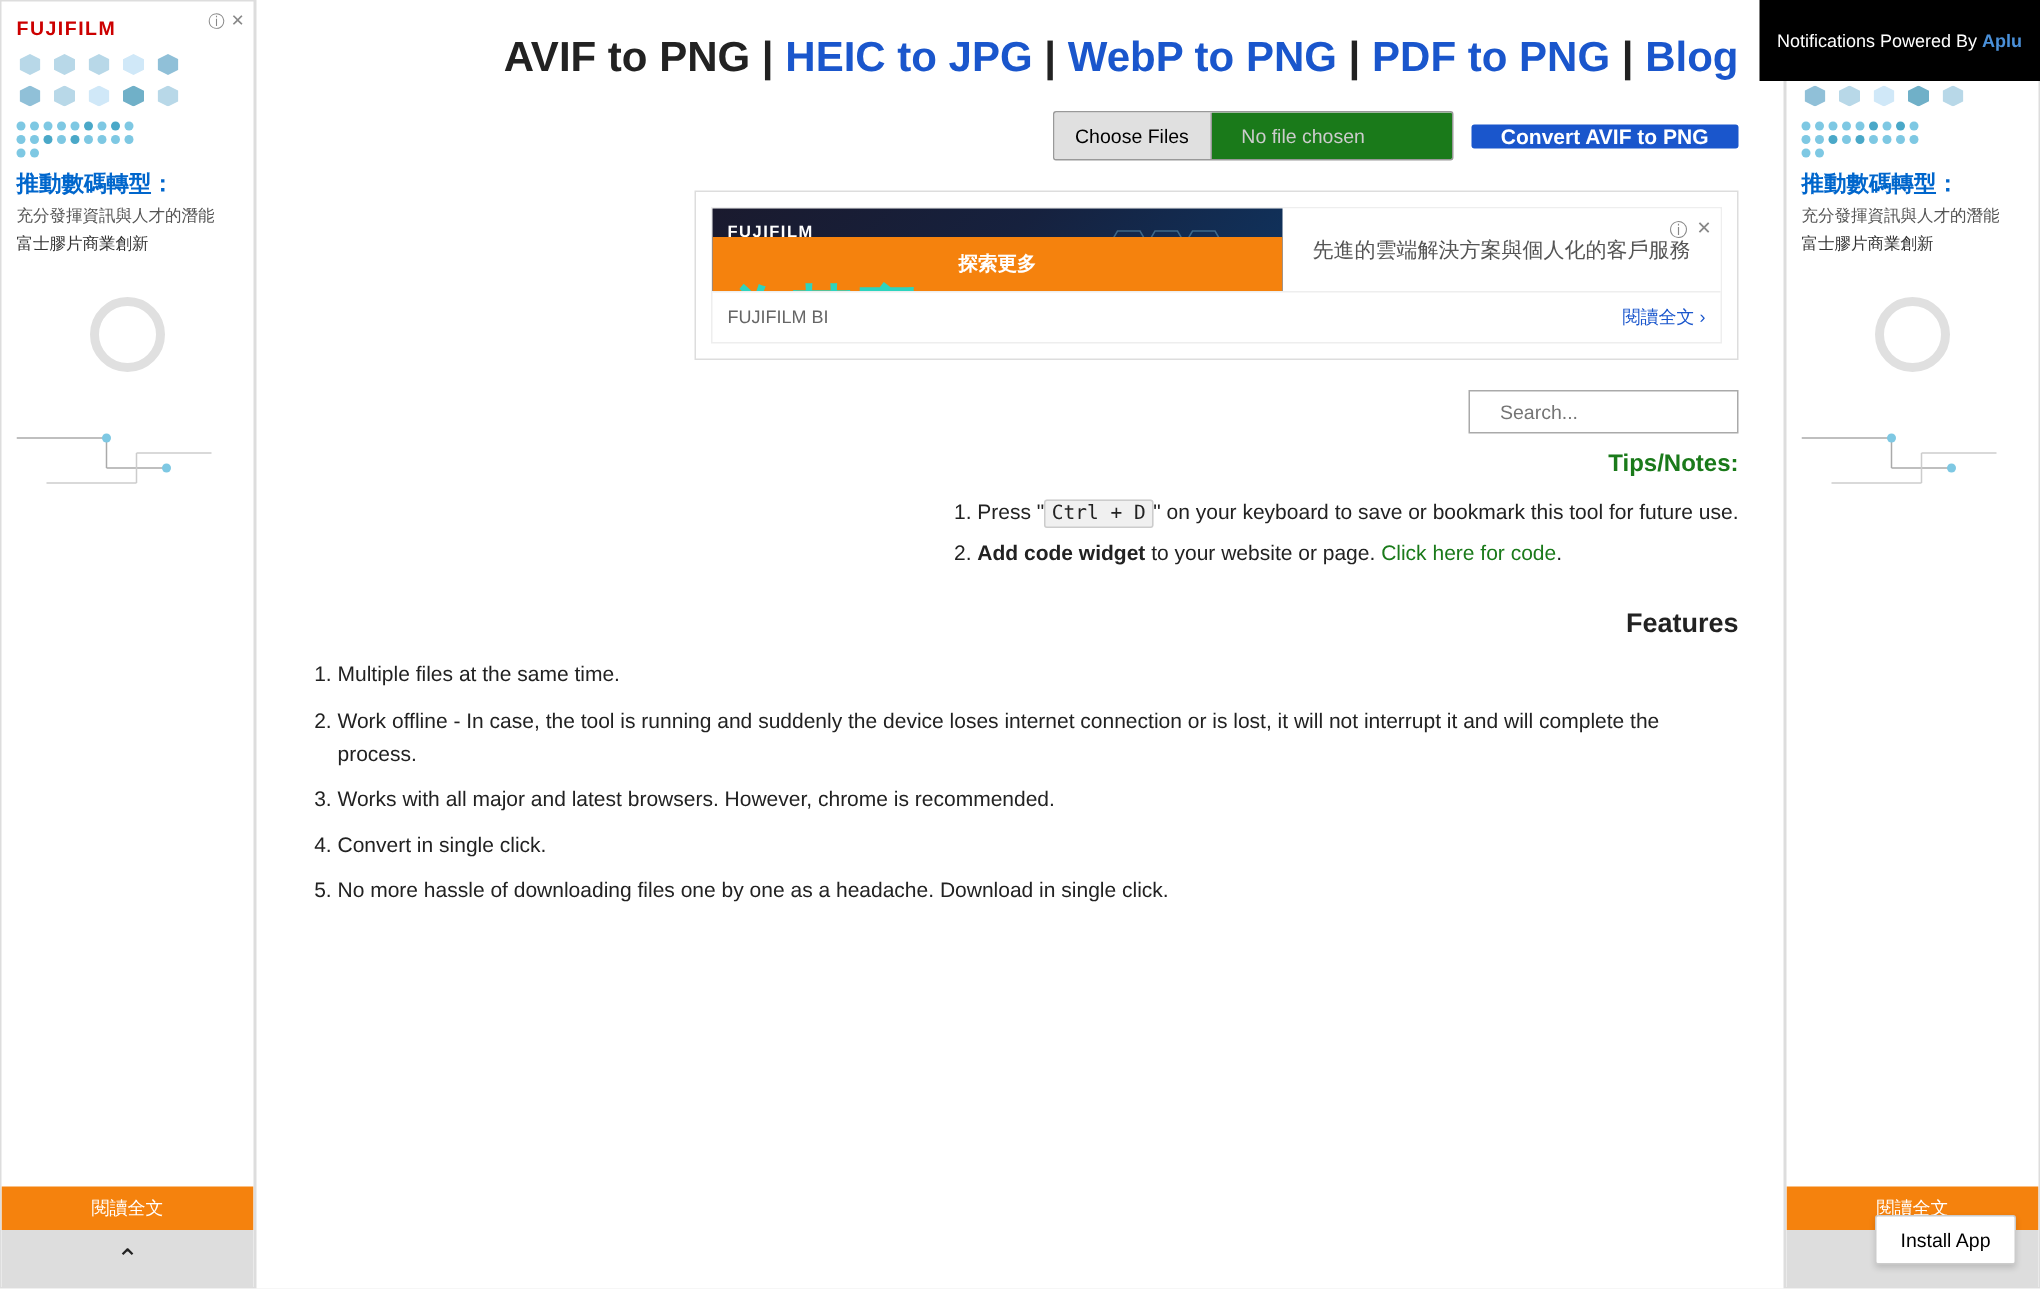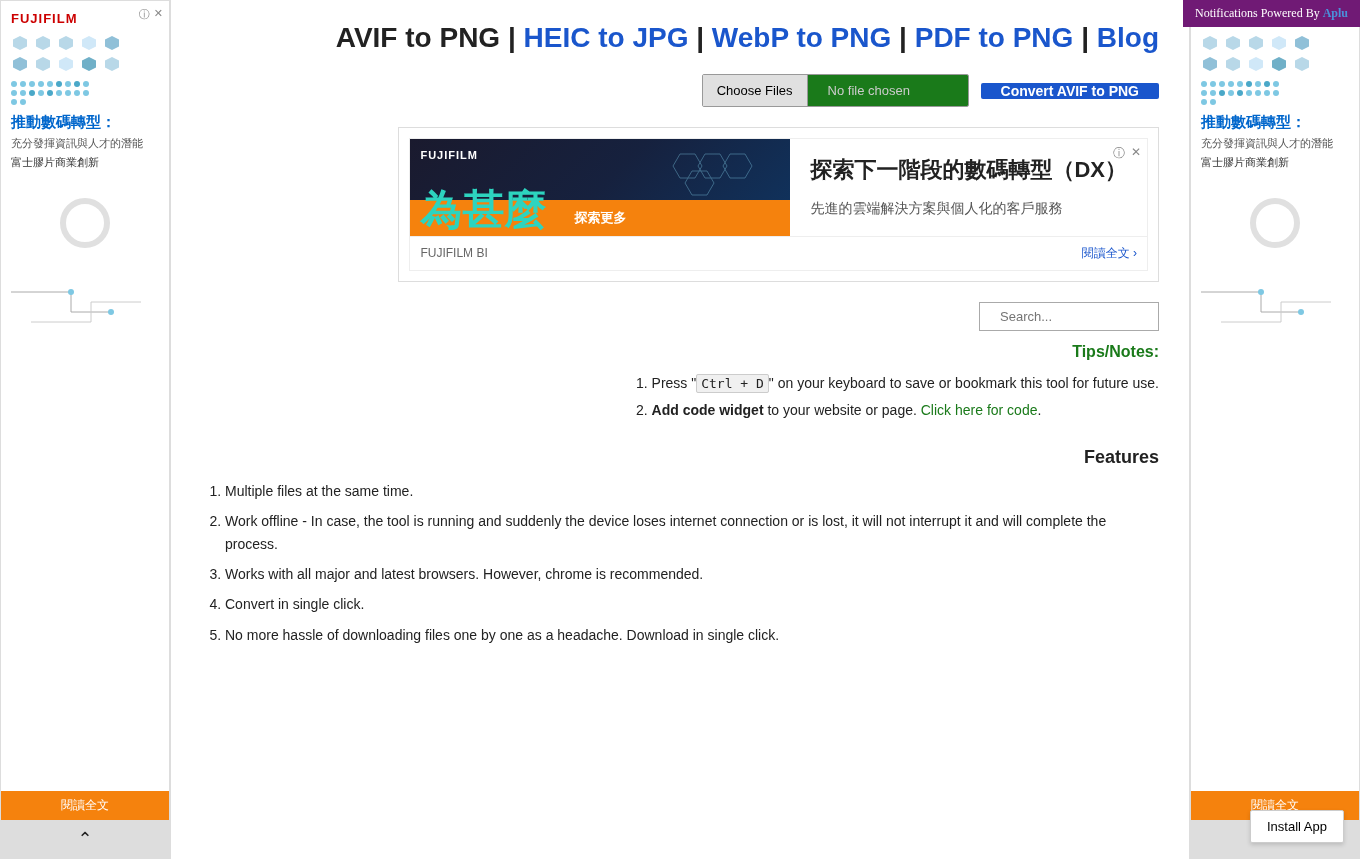--- a/index.html
+++ b/index.html
@@ -8,26 +8,25 @@
       font-family: Arial, sans-serif;
       font-size: 14px;
       color: #222;
     }
 
     
     .notification-bar {
       position: fixed;
       top: 0;
       right: 0;
-      background: #701a75;
+      background: #000000;
       color: #fff;
       font-size: 12px;
-      padding: 6px 12px;
+      padding: 20px 12px;
       z-index: 9999;
-      font-family: Liberation Serif, serif;
     }
     .notification-bar span.aplu {
       color: #4a90d9;
       font-weight: bold;
     }
 
     
     .page-wrapper {
       display: flex;
       flex-direction: row;
@@ -562,21 +561,20 @@
               <polygon points="70,5 85,5 92,17 85,29 70,29 63,17" fill="none" stroke="#7ec8e3" stroke-width="1"></polygon>
               <polygon points="32,22 47,22 54,34 47,46 32,46 25,34" fill="none" stroke="#7ec8e3" stroke-width="1"></polygon>
             </svg>
             <div class="big-text" style="font-size:42px;color:#2dd4bf;font-weight:900;position:absolute;top:50px;left:10px;">為甚麼</div>
 
             <div class="orange-bar">
               <span>探索更多</span>
             </div>
           </div>
           <div class="fuji-text-side">
-            <div class="fuji-headline">探索下一階段的數碼轉型（DX）</div>
             <div class="fuji-desc">先進的雲端解決方案與個人化的客戶服務</div>
           </div>
         </div>
         <div class="fuji-footer">
           <span>FUJIFILM BI</span>
           <span class="learn-more">閱讀全文 ›</span>
         </div>
       </div>
     </div>
 

